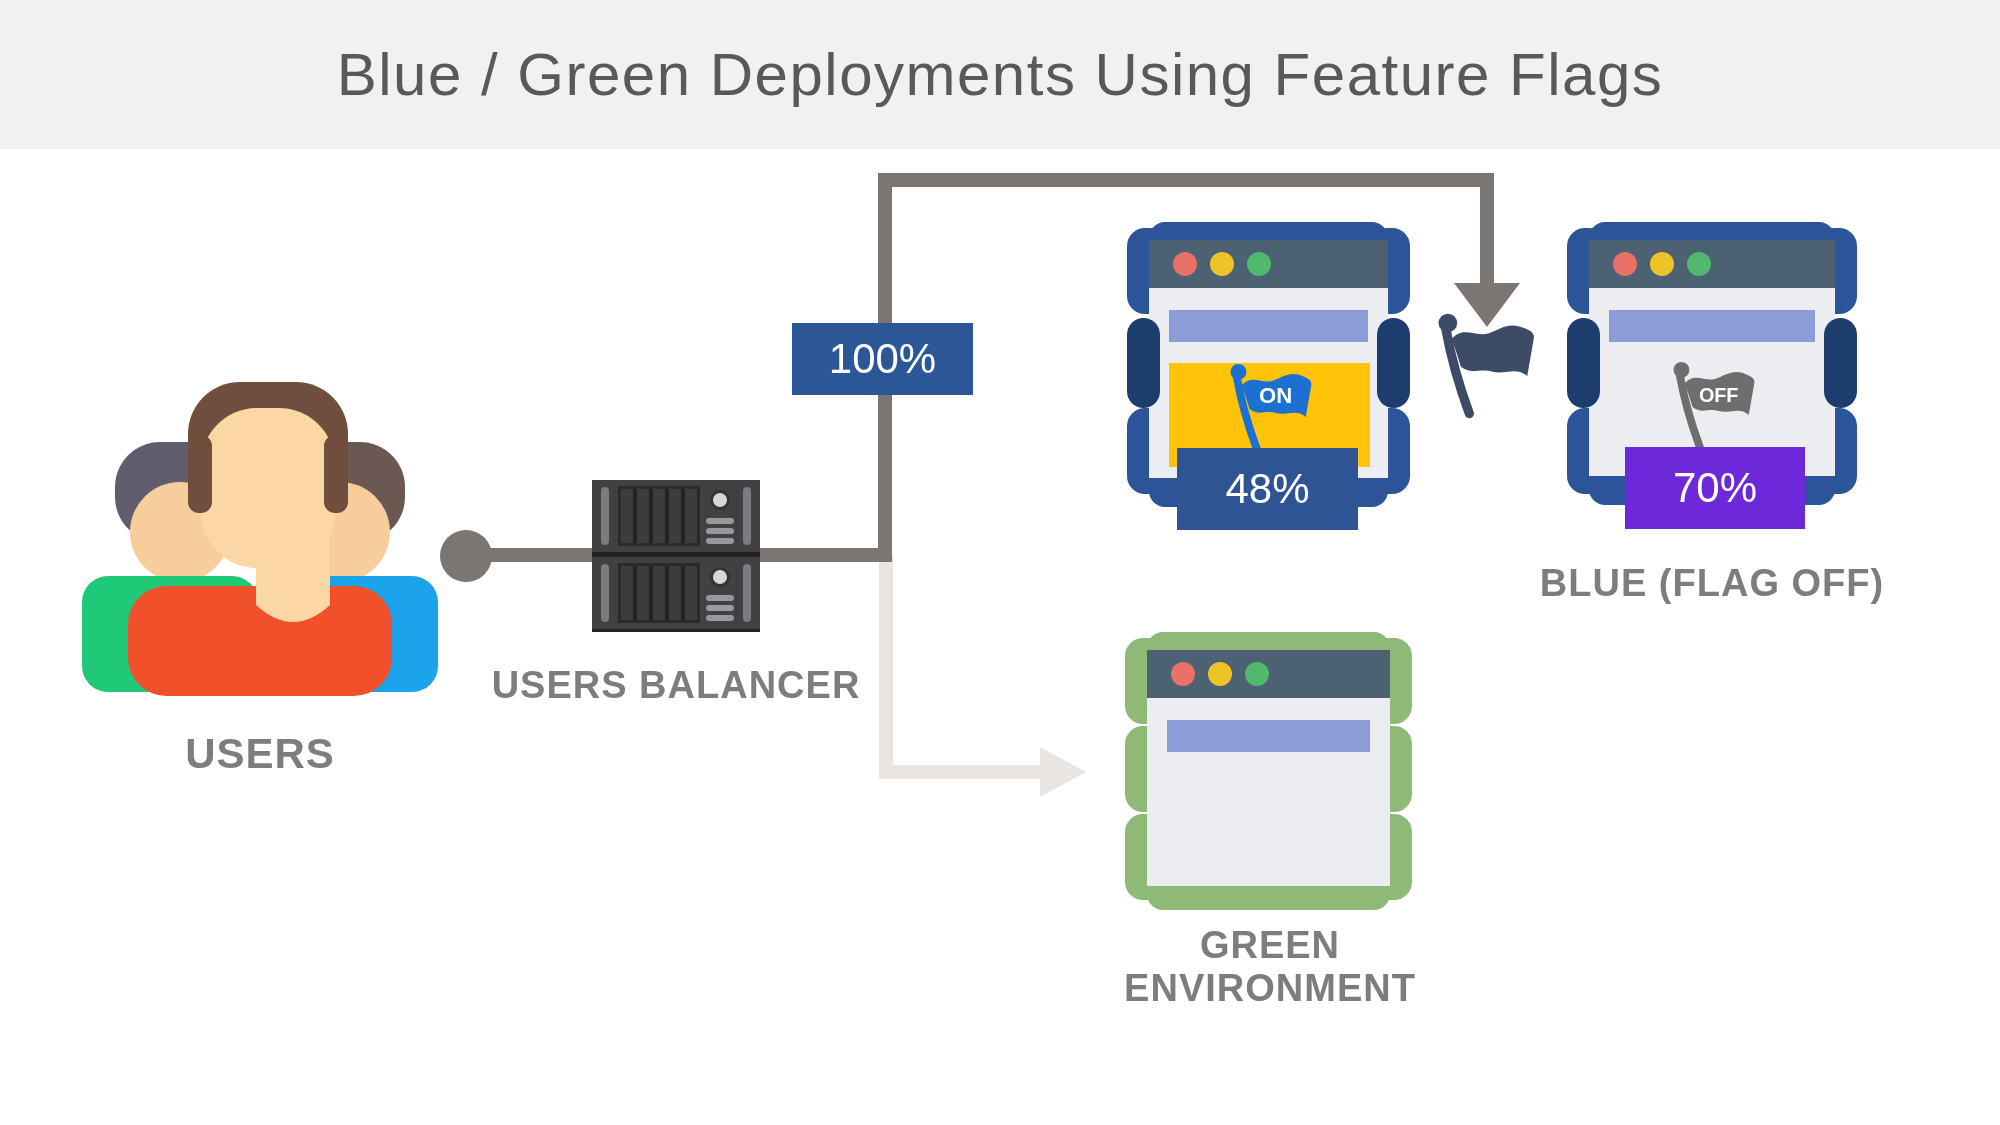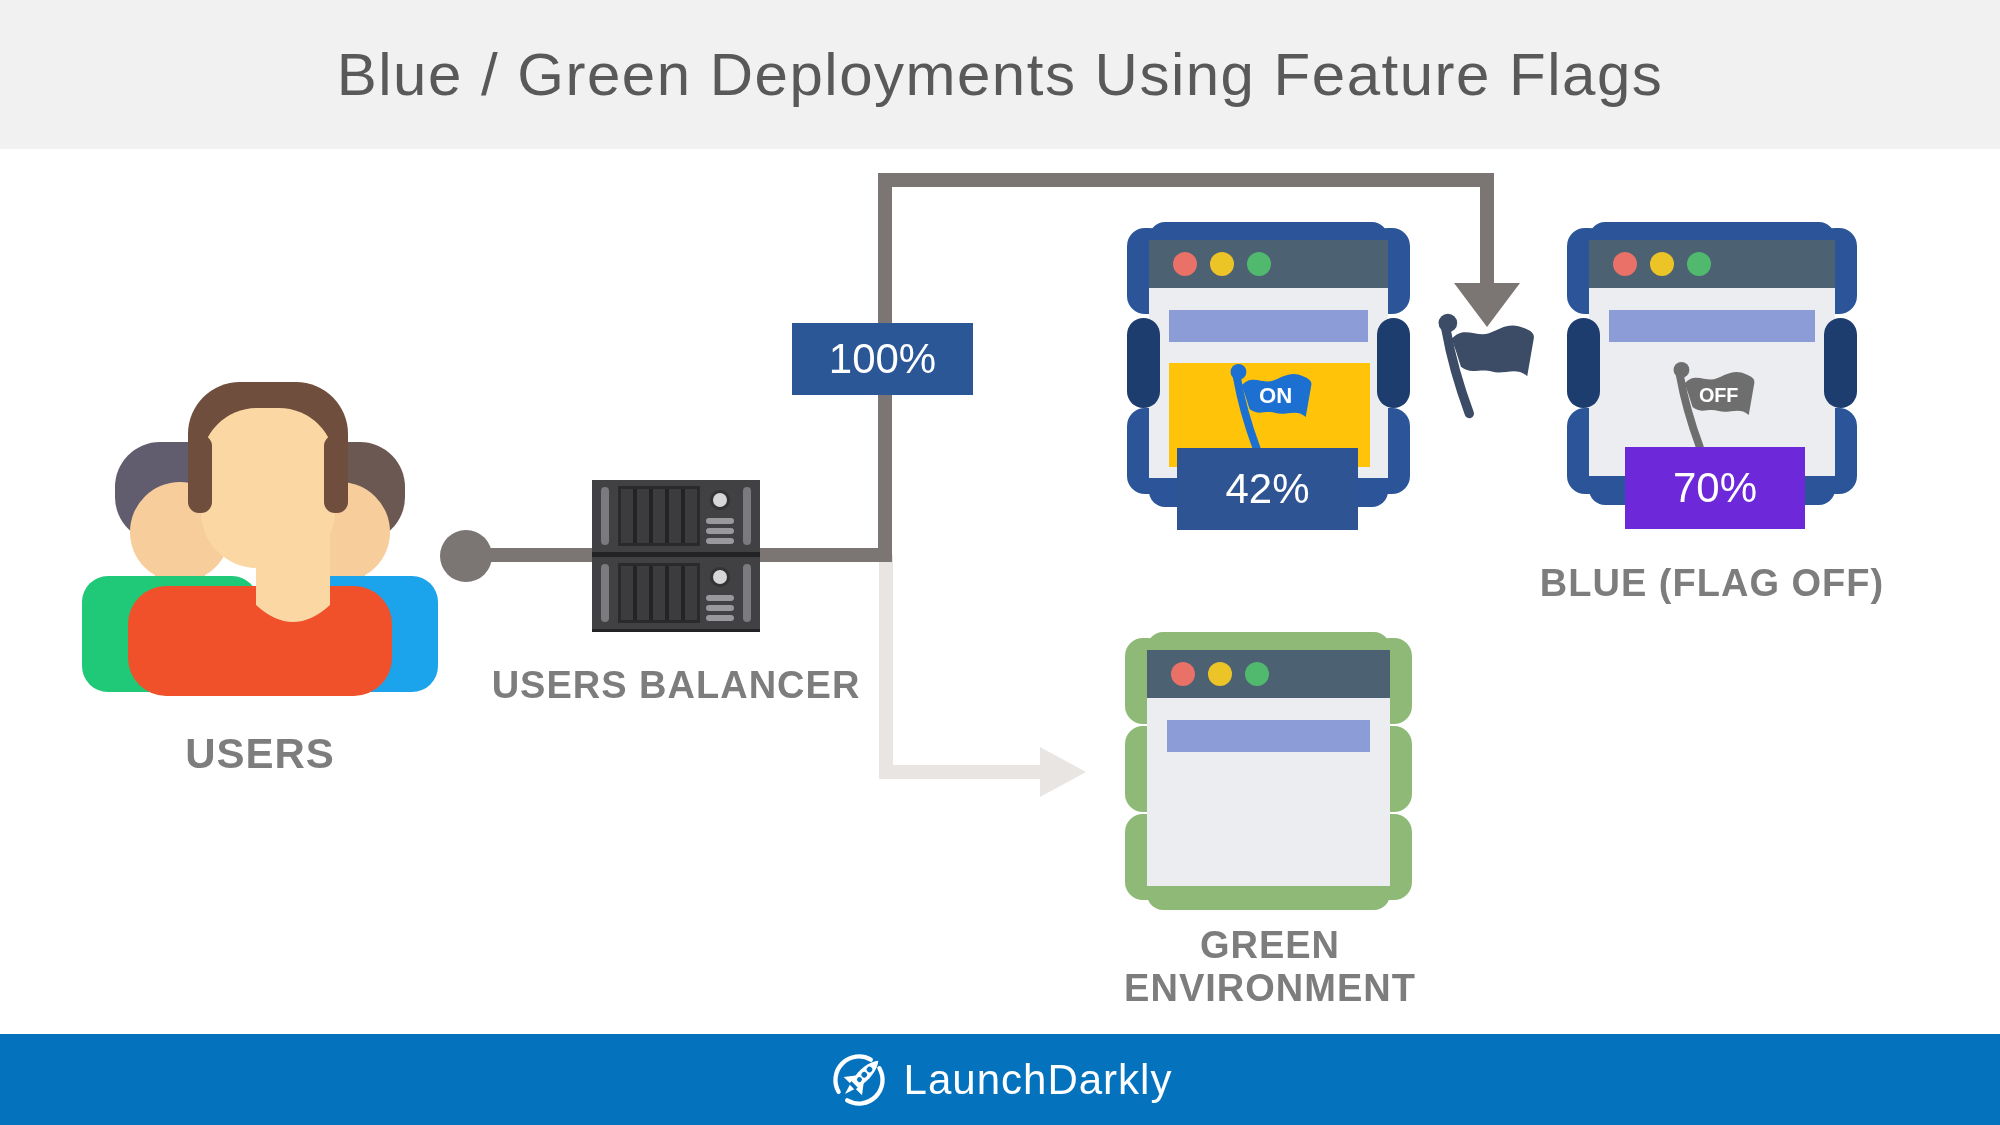--- a/index.html
+++ b/index.html
@@ -166,21 +166,21 @@
   </div>
 
   <svg class="flag-svg" style="left:1225px;top:360px;" width="95" height="95" viewBox="0 0 120 120">
     <circle cx="17" cy="15" r="10" fill="#1C70D2"></circle>
     <path d="M15 22 C20 50 30 85 40 112" stroke="#1C70D2" stroke-width="10" stroke-linecap="round" fill="none"></path>
     <path d="M21 32 C34 17 48 31 61 26 C74 21 83 13 100 21 C107 24 110 27 109 32 L102 72 C90 61 77 71 64 67 C51 63 42 71 31 62 L26 46 Z" fill="#1C70D2"></path>
     <text x="64" y="54" font-size="28" text-anchor="middle" class="flag-label">ON</text>
   </svg>
 
   <div class="badge badge-30">
-    <span>42%</span>
+    <span>48%</span>
   </div>
 
   <svg class="flag-svg" style="left:1432px;top:306px;" width="112" height="118" viewBox="0 0 120 120">
     <circle cx="17" cy="15" r="10" fill="#3C4B66"></circle>
     <path d="M15 22 C20 50 30 85 40 112" stroke="#3C4B66" stroke-width="10" stroke-linecap="round" fill="none"></path>
     <path d="M21 32 C34 17 48 31 61 26 C74 21 83 13 100 21 C107 24 110 27 109 32 L102 72 C90 61 77 71 64 67 C51 63 42 71 31 62 L26 46 Z" fill="#3C4B66"></path>
   </svg>
 
   <div class="window win-blue" style="left:1567px;top:222px;width:290px;height:283px;">
     <div class="lobe back l" style="top:6px;"></div>
@@ -224,30 +224,14 @@
       <span class="wdot red"></span>
       <span class="wdot yel"></span>
       <span class="wdot grn"></span>
     </div>
     <div class="wbody">
       <div class="addr"></div>
     </div>
   </div>
   <div class="node-label" style="left:1080px;top:924px;width:380px;">GREEN ENVIRONMENT</div>
 
-  <div class="footer">
-    <svg width="62" height="62" viewBox="0 0 100 100">
-      <path d="M 69 17.1 A 38 38 0 0 0 17.1 69" stroke="#ffffff" stroke-width="7" fill="none" stroke-linecap="round"></path>
-      <path d="M 31 82.9 A 38 38 0 0 0 82.9 31" stroke="#ffffff" stroke-width="7" fill="none" stroke-linecap="round"></path>
-      <g transform="rotate(45 50 50)">
-        <path d="M 43 46 L 29 64 L 43 64 Z" fill="#ffffff"></path>
-        <path d="M 57 46 L 71 64 L 57 64 Z" fill="#ffffff"></path>
-        <path d="M 50 6 C 59 16 63 38 57 60 L 43 60 C 37 38 41 16 50 6 Z" fill="#ffffff"></path>
-        <circle cx="50" cy="26" r="4.5" fill="#0572BE"></circle>
-        <circle cx="50" cy="38" r="4.5" fill="#0572BE"></circle>
-        <circle cx="50" cy="49" r="4" fill="#0572BE"></circle>
-        <path d="M 45 66 L 55 66 L 50 82 Z" fill="#ffffff"></path>
-      </g>
-    </svg>
-    <span class="brand-text">LaunchDarkly</span>
-  </div>
 
 </div>
 
 </body></html>

